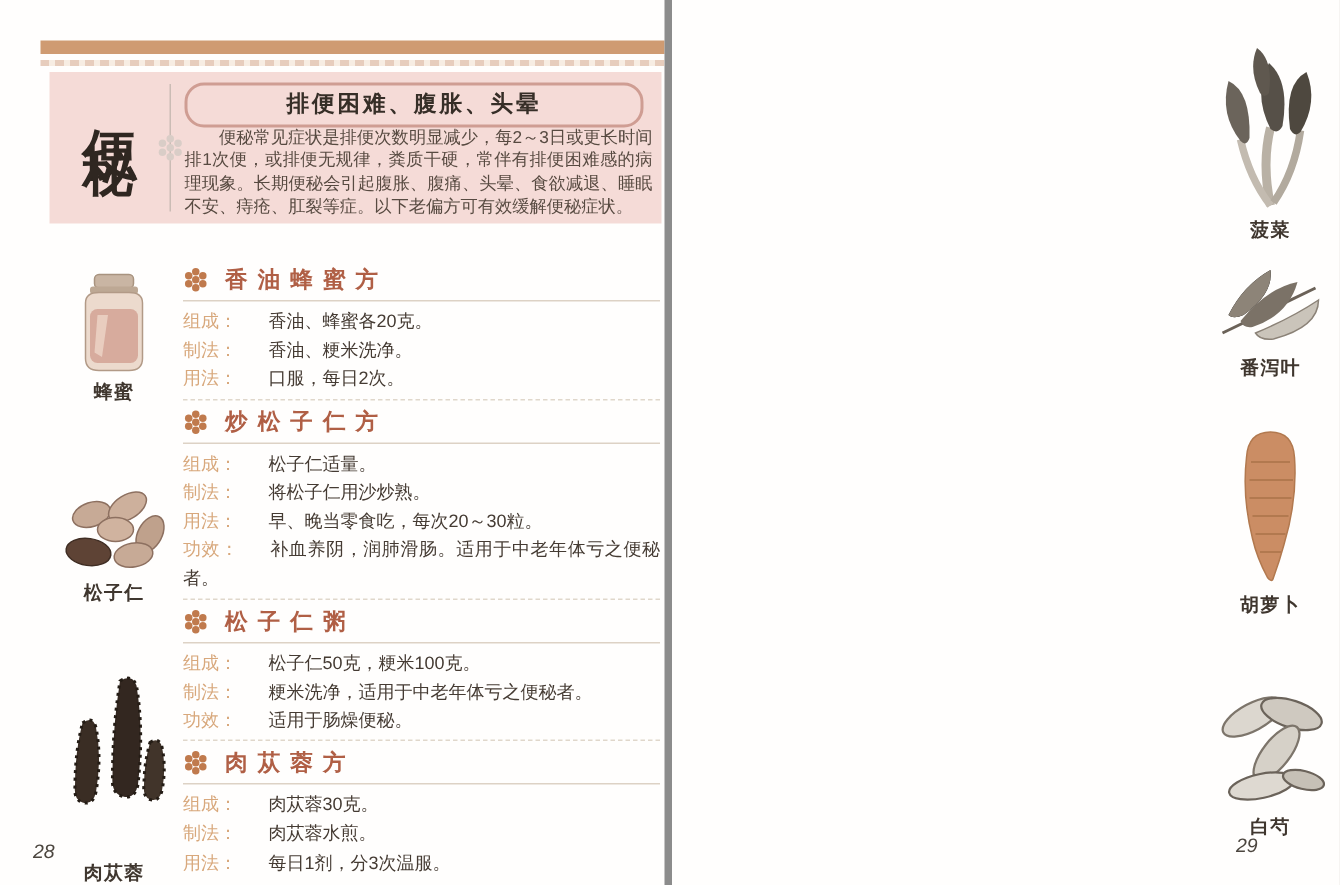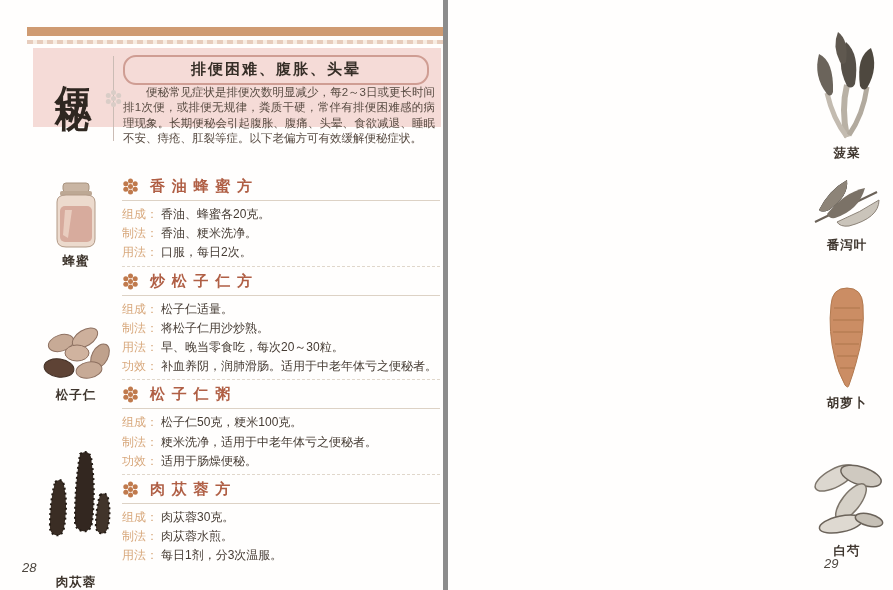--- a/index.html
+++ b/index.html
@@ -8,21 +8,21 @@
         font-family:"Liberation Sans","DejaVu Sans",sans-serif;color:#453b33;}
   .page{position:absolute;top:0;height:590px;background:#fffefd;}
   .page-left{left:0;width:443px;}
   .page-right{left:448px;width:503px;text-align:right;}
   .spine{position:absolute;left:443px;top:0;width:5px;height:590px;background:#8c8c8c;}
 
   
   .top-band{position:absolute;left:27px;top:27px;right:0;height:9px;background:var(--band);}
   .top-stripe{position:absolute;left:27px;top:40px;right:0;height:4px;
      background:repeating-linear-gradient(90deg,#e7cdbd 0 6px,#f7ede3 6px 10px);}
-  .title-box{position:absolute;left:33px;top:48px;width:408px;height:79px;background:var(--pink);text-decoration:underline;}
+  .title-box{position:absolute;left:33px;top:48px;width:408px;height:101px;background:var(--pink);text-decoration:underline;}
   .chapter-title{position:absolute;left:22px;top:9px;writing-mode:vertical-rl;text-orientation:upright;
      font-family:"Liberation Serif","DejaVu Serif",serif;font-weight:bold;font-size:36px;
      letter-spacing:11px;color:#2f2721;line-height:1;}
   .title-divider{position:absolute;left:80px;top:8px;width:1px;height:85px;background:#cbbcb5;}
   .ornament-flake{position:absolute;left:72px;top:42px;width:17px;height:17px;}
   .ornament-flake::before{content:"";position:absolute;left:6px;top:6px;width:5px;height:5px;border-radius:50%;
      background:#d9cdc7;box-shadow:0 -6px 0 #d9cdc7,5.2px -3px 0 #d9cdc7,5.2px 3px 0 #d9cdc7,
      0 6px 0 #d9cdc7,-5.2px 3px 0 #d9cdc7,-5.2px -3px 0 #d9cdc7;}
   .symptom-box{position:absolute;left:90px;top:7px;width:306px;text-align:center;
      border:2px solid #cf9d93;border-radius:13px;padding:3px 6px 4px;
@@ -37,21 +37,21 @@
   .recipe:not(:first-child){border-top:1px dashed #e0d7cb;margin-top:3px;}
   .recipe-head{display:flex;align-items:center;gap:11px;border-bottom:1px solid #ddd2c5;
      padding-bottom:4px;margin-bottom:4px;}
   .rosette{position:relative;width:17px;height:17px;flex:0 0 17px;}
   .rosette::before{content:"";position:absolute;left:6px;top:6px;width:5px;height:5px;border-radius:50%;
      background:var(--accent-icon);box-shadow:0 -5.4px 0 var(--accent-icon),4.7px -2.7px 0 var(--accent-icon),
      4.7px 2.7px 0 var(--accent-icon),0 5.4px 0 var(--accent-icon),-4.7px 2.7px 0 var(--accent-icon),
      -4.7px -2.7px 0 var(--accent-icon);}
   .recipe-title{font-size:15px;font-weight:bold;letter-spacing:0.45em;color:var(--accent);}
   .field{font-size:12px;line-height:19.2px;text-align:justify;}
-  .field-label{color:var(--label);margin-right:3px;}
+  .field-label{color:var(--label);margin-right:21px;}
 
   
   .figure{position:absolute;width:84px;display:flex;flex-direction:column;align-items:center;}
   .sidebar-left .figure{left:34px;}
   .sidebar-right .figure{left:357px;}
   .figure-label{margin-top:5px;font-size:12.5px;font-weight:bold;color:#3f362e;letter-spacing:1px;}
   .figure svg{display:block;}
 
   .page-number{position:absolute;font-size:13px;color:#4c463f;font-style:italic;}
   .pn-left{left:22px;top:560px;}

